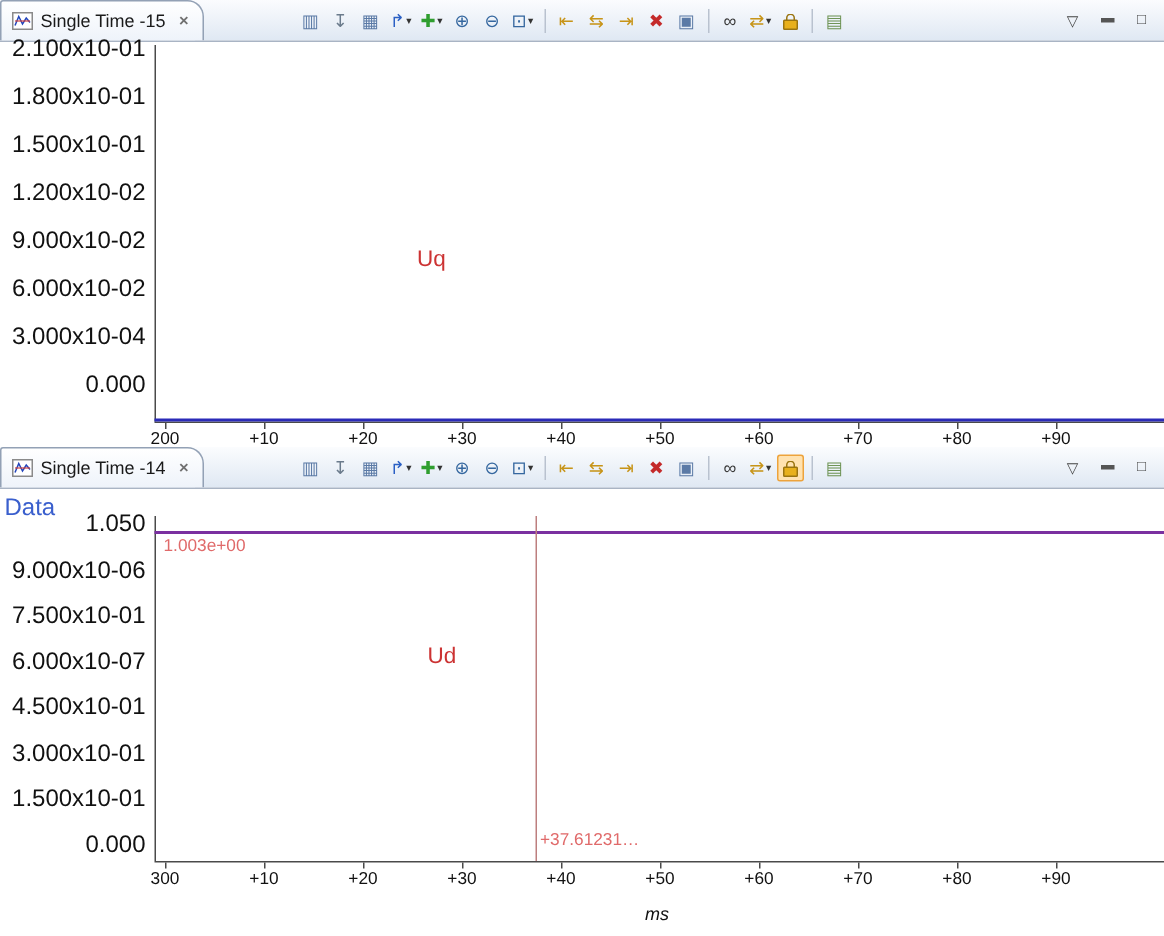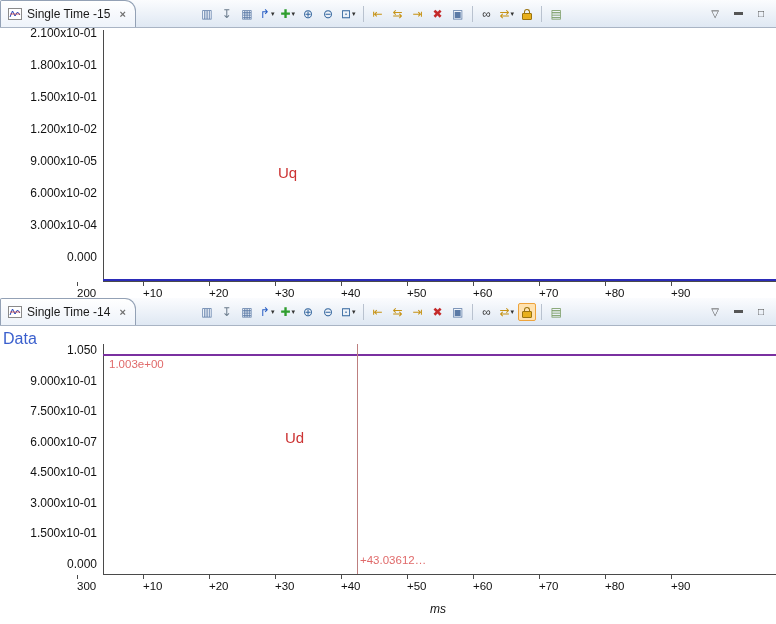--- a/index.html
+++ b/index.html
@@ -28,26 +28,26 @@
   .lockb::before { content: ""; position: absolute; left: 1px; top: -5px; width: 4px; height: 4px;
                    border: 1.5px solid #9a7410; border-bottom: none; border-radius: 3px 3px 0 0; }
   .winc { margin-left: auto; display: flex; align-items: center; gap: 9px; padding-right: 8px; }
   .wci { width: 14px; height: 14px; display: flex; align-items: center; justify-content: center;
          font-size: 10px; color: #444; cursor: pointer; }
   .wci .minbar { width: 9px; height: 3px; background: #555; }
 
   
   .yticks { position: absolute; left: 0; width: 97px; display: flex; flex-direction: column;
             justify-content: space-between; align-items: flex-end; }
-  .ytick { font-size: 12px; color: #111; height: 14px; line-height: 14px; white-space: nowrap; }
+  .ytick { font-size: 16px; color: #111; height: 14px; line-height: 14px; white-space: nowrap; }
   .vaxis { position: absolute; width: 1px; background: #4a4a4a; }
   .haxis { position: absolute; height: 1px; background: #4a4a4a; }
   .dline { position: absolute; height: 2px; }
   .xticks { position: absolute; left: 77px; width: 660px; display: flex; }
-  .xcell { width: 66px; display: flex; flex-direction: column; align-items: flex-start; }
+  .xcell { width: 66px; display: flex; flex-direction: column; align-items: center; }
   .xtickmark { width: 1px; height: 4px; background: #4a4a4a; }
   .xlabel { font-size: 11.5px; color: #111; margin-top: 1px; }
   .xunit { position: absolute; font-size: 12px; font-weight: normal; font-style: italic; color: #111; }
   .serieslabel { position: absolute; font-size: 15px; color: #cc3333; }
   .ann { position: absolute; font-size: 11.5px; color: #e06a6a; white-space: nowrap; }
   .cursorline { position: absolute; width: 1px; background: #bd7f7f; cursor: ew-resize; }
   .legendlabel { position: absolute; font-size: 16px; color: #3a5fcd; cursor: pointer; }
   .sash { position: absolute; top: 310px; left: 0; width: 776px; height: 2px; background: #d7dde6; cursor: row-resize; }
   .tabicon { display: block; }
 </style>
@@ -135,21 +135,21 @@
           </div>
           <div class="wci">□</div>
         </div>
     </div>
 
     <div class="yticks" style="top:26px;height:238px">
         <div class="ytick">2.100x10-01</div>
         <div class="ytick">1.800x10-01</div>
         <div class="ytick">1.500x10-01</div>
         <div class="ytick">1.200x10-02</div>
-        <div class="ytick">9.000x10-05</div>
+        <div class="ytick">9.000x10-02</div>
         <div class="ytick">6.000x10-02</div>
         <div class="ytick">3.000x10-04</div>
         <div class="ytick">0.000</div>
       </div>
     <div class="vaxis" style="left:103px;top:30px;height:251px"></div>
     <div class="haxis" style="left:103px;top:281px;width:673px"></div>
     <div class="dline" style="left:103px;top:279px;width:673px;background:#2b2bb8"></div>
     <div class="serieslabel" style="left:278px;top:164px">Uq</div>
     <div class="xticks" style="top:282px">
         <div class="xcell">
@@ -276,36 +276,36 @@
             <span class="minbar"></span>
           </div>
           <div class="wci">□</div>
         </div>
     </div>
 
     <div class="legendlabel" style="left:3px;top:32px">Data</div>
 
     <div class="yticks" style="top:45px;height:228px">
         <div class="ytick">1.050</div>
-        <div class="ytick">9.000x10-01</div>
+        <div class="ytick">9.000x10-06</div>
         <div class="ytick">7.500x10-01</div>
         <div class="ytick">6.000x10-07</div>
         <div class="ytick">4.500x10-01</div>
         <div class="ytick">3.000x10-01</div>
         <div class="ytick">1.500x10-01</div>
         <div class="ytick">0.000</div>
       </div>
     <div class="vaxis" style="left:103px;top:46px;height:230px"></div>
     <div class="haxis" style="left:103px;top:276px;width:673px"></div>
 
     <div class="dline" style="left:103px;top:56px;width:673px;background:#7a30a0"></div>
     <div class="ann" style="left:109px;top:60px">1.003e+00</div>
 
     <div class="cursorline" style="left:357px;top:46px;height:230px"></div>
-    <div class="ann" style="left:360px;top:256px">+43.03612…</div>
+    <div class="ann" style="left:360px;top:256px">+37.61231…</div>
 
     <div class="serieslabel" style="left:285px;top:131px">Ud</div>
     <div class="xticks" style="top:277px">
         <div class="xcell">
           <div class="xtickmark"></div>
           <div class="xlabel">300</div>
         </div>
         <div class="xcell">
           <div class="xtickmark"></div>
           <div class="xlabel">+10</div>

